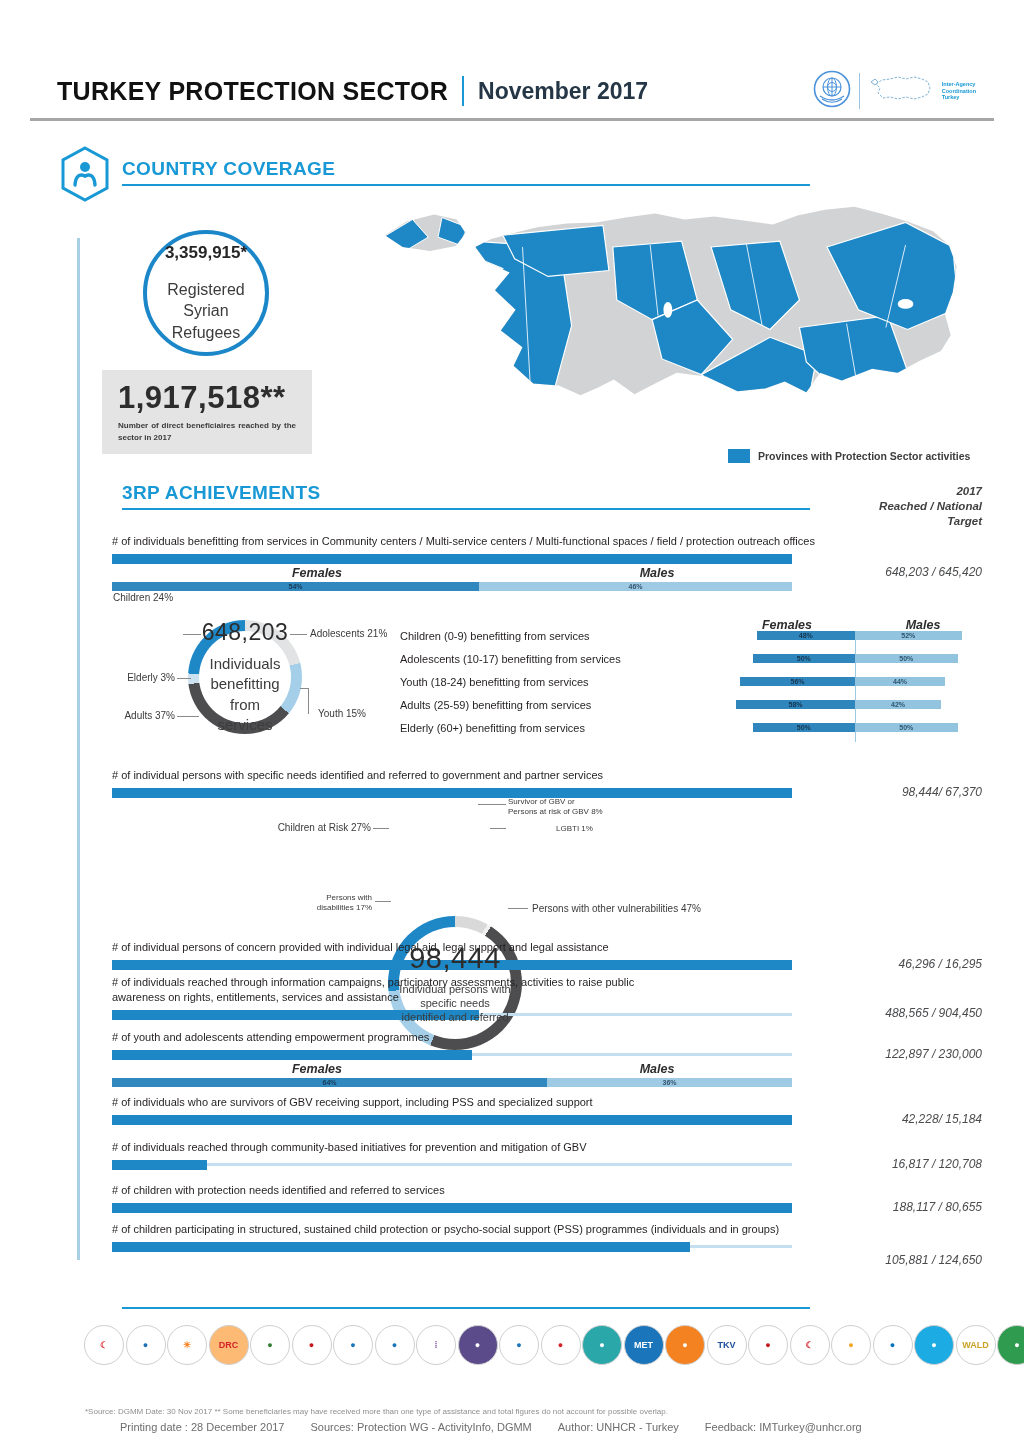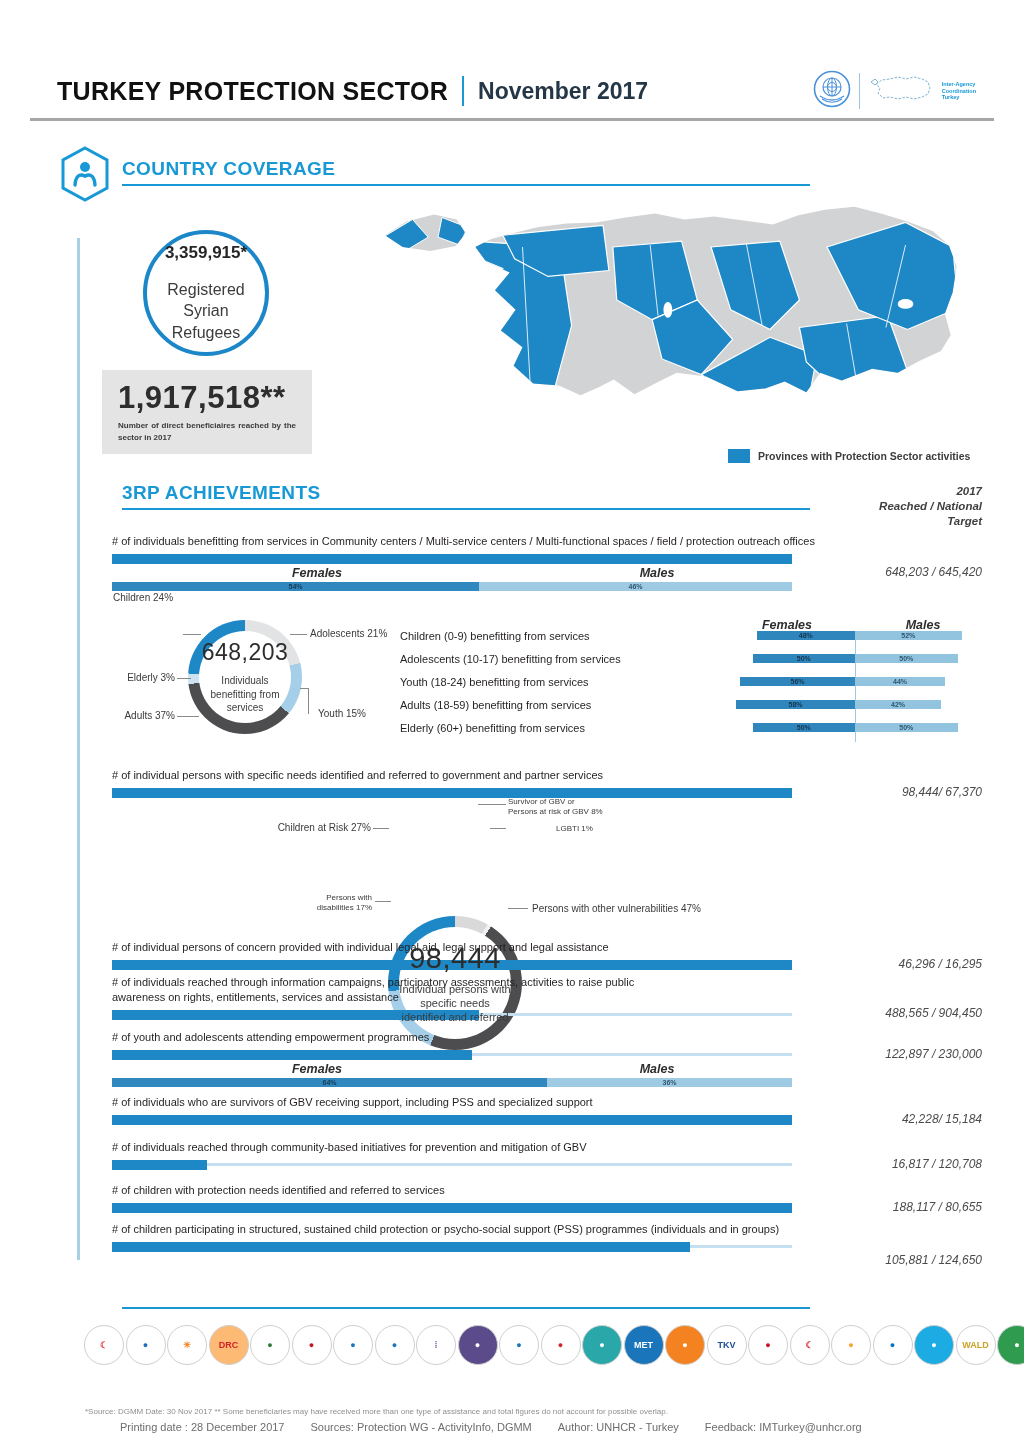--- a/index.html
+++ b/index.html
@@ -45,21 +45,21 @@
   .split{display:flex;width:680px;height:9px;}
   .split .sf{background:#3088bf;position:relative;}
   .split .sm{background:#9fcae4;flex:1;position:relative;}
   .split i{position:absolute;left:0;right:0;top:1px;font-size:7px;font-style:normal;text-align:center;color:#173a56;font-weight:bold;}
   .split .sm i{color:#33566e;}
   
   .donut{border-radius:50%;position:relative;}
   .donut::after{content:"";position:absolute;inset:11px;background:#fff;border-radius:50%;}
   .donut .ctr{position:absolute;inset:11px;z-index:2;display:flex;flex-direction:column;align-items:center;justify-content:center;text-align:center;gap:6px;}
   .d1 .num{font-size:23px;color:#2d2d2d;letter-spacing:.5px;}
-  .d1 .cap{font-size:10px;color:#3c3c3c;line-height:1.35;width:84px;margin-top:2px;}
+  .d1 .cap{font-size:15px;color:#3c3c3c;line-height:1.35;width:84px;margin-top:2px;}
   .d2 .num{font-size:29px;color:#2d2d2d;letter-spacing:.5px;}
   .d2 .cap{font-size:11px;color:#3c3c3c;line-height:1.3;width:116px;margin-top:1px;}
   .dlab{position:absolute;font-size:10px;color:#3a3a3a;}
   .dlab.sm8{font-size:8px;line-height:1.3;}
   .tick{position:absolute;background:#8a8a8a;}
   .tick.h{height:1px;} .tick.v{width:1px;}
   
   .demo{position:absolute;left:400px;top:618px;width:578px;height:128px;}
   .demo .dh{position:absolute;font-size:12.5px;font-weight:bold;font-style:italic;color:#2d2d2d;width:130px;text-align:center;top:0;}
   .demo .dh.f{left:322px;} .demo .dh.m{left:458px;}
@@ -259,21 +259,21 @@
       </div>
 
     <div class="drow-label" style="top:58px;">Youth (18-24) benefitting from services</div>
     <div class="dbar f" style="top: 59px; width: 114.8px; left: 340.2px;">
         <i>56%</i>
       </div>
     <div class="dbar m" style="top: 59px; width: 90.2px;">
         <i>44%</i>
       </div>
 
-    <div class="drow-label" style="top:81px;">Adults (18-59) benefitting from services</div>
+    <div class="drow-label" style="top:81px;">Adults (25-59) benefitting from services</div>
     <div class="dbar f" style="top: 82px; width: 118.9px; left: 336.1px;">
         <i>58%</i>
       </div>
     <div class="dbar m" style="top: 82px; width: 86.1px;">
         <i>42%</i>
       </div>
 
     <div class="drow-label" style="top:104px;">Elderly (60+) benefitting from services</div>
     <div class="dbar f" style="top: 105px; width: 102.5px; left: 352.5px;">
         <i>50%</i>

